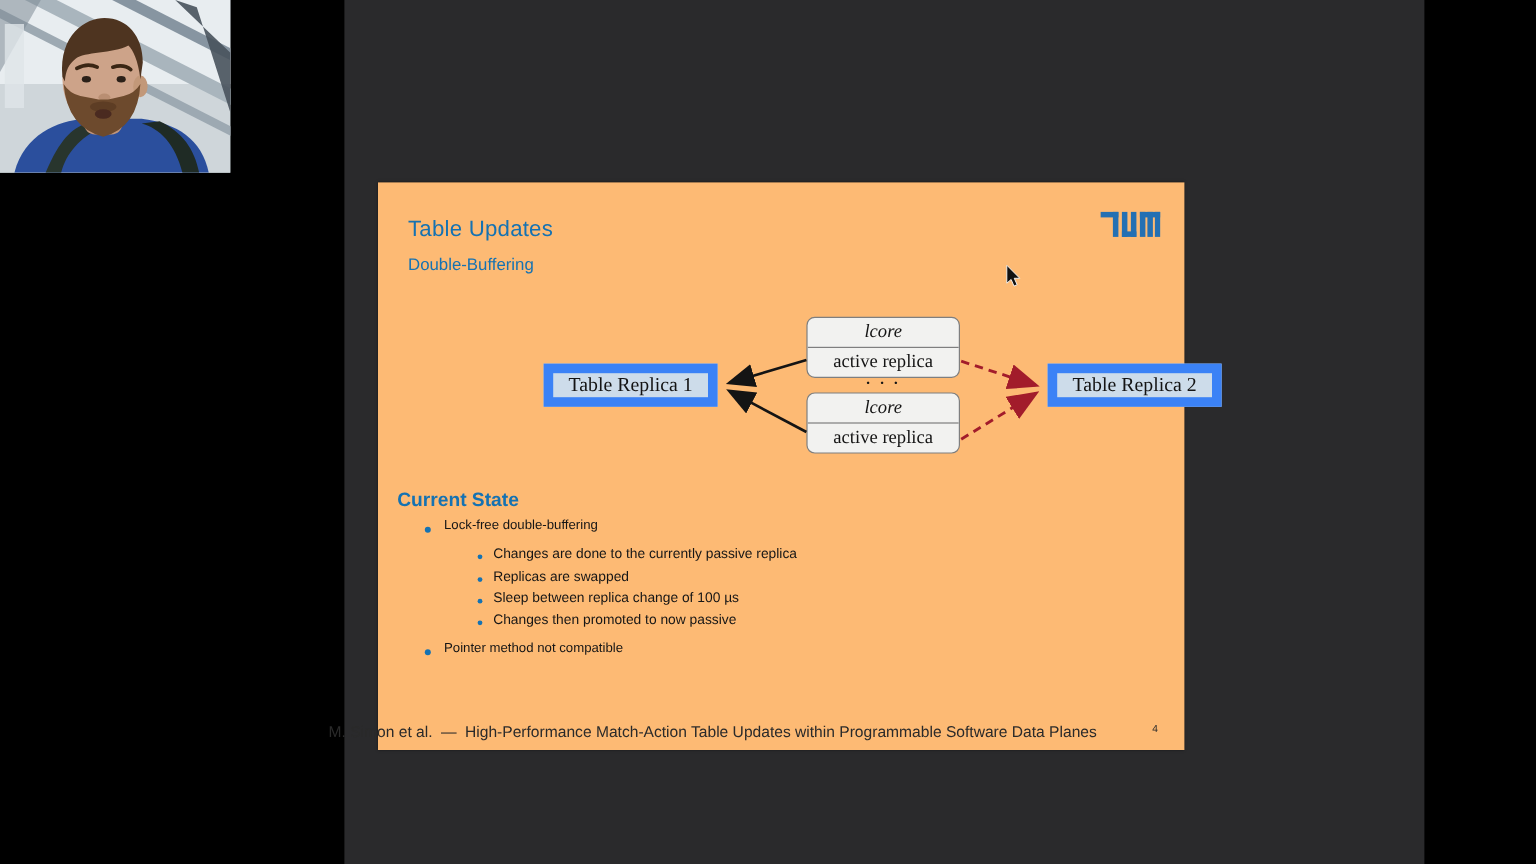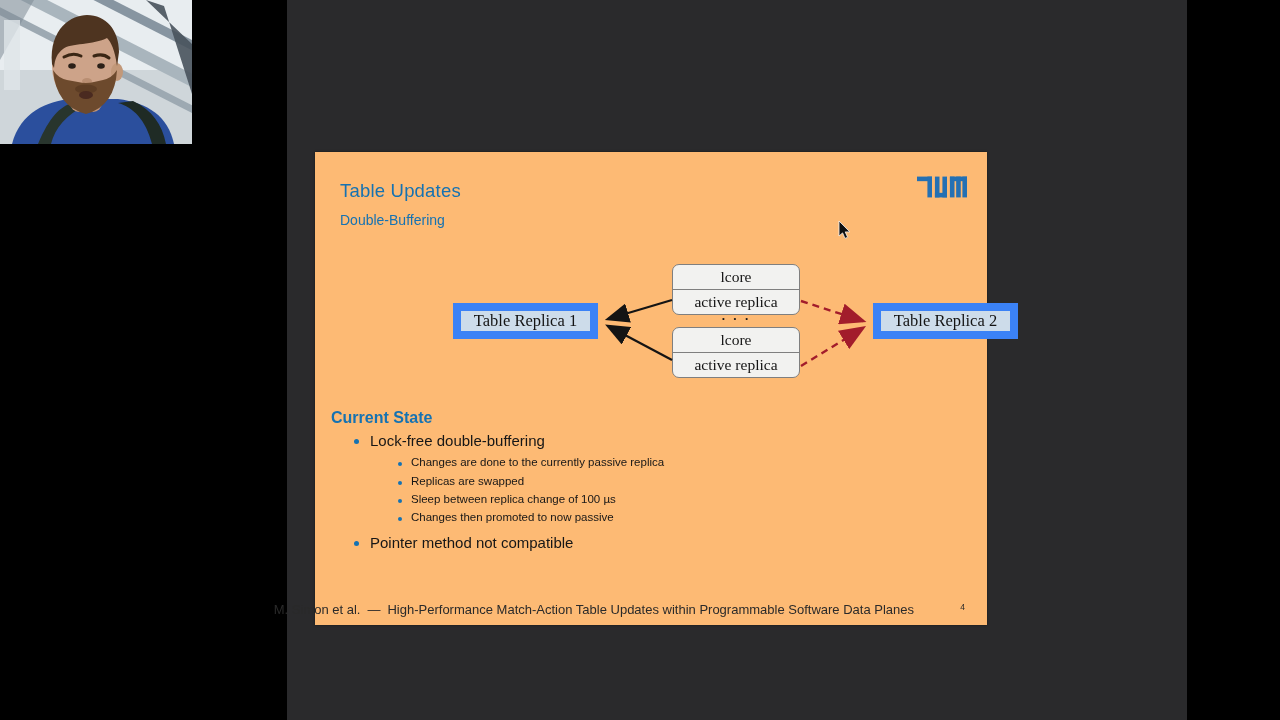--- a/index.html
+++ b/index.html
@@ -23,30 +23,30 @@
   .serif{font-family:"Liberation Serif","DejaVu Serif",serif;}
   .replica{position:absolute;width:145px;height:36px;background:#cddcea;border:8px solid #3b82f6;
     box-sizing:border-box;display:flex;align-items:center;justify-content:center;
     font-size:16.5px;color:#141414;}
   #replica1{left:138px;top:151px;}
   #replica2{left:558px;top:151px;}
   .corebox{position:absolute;left:357px;width:128px;height:51px;background:#f2f2f0;
     border:1.5px solid #7f7f7f;border-radius:7px;box-sizing:border-box;text-align:center;
     font-size:15.5px;color:#141414;overflow:hidden;}
   #core1{top:112px;} #core2{top:175px;}
-  .corebox .row1{height:24px;line-height:24px;border-bottom:1.2px solid #7f7f7f;}
+  .corebox .row1{height:24px;line-height:24px;border-bottom:1.2px solid #7f7f7f;font-style:italic;}
   .corebox .row2{height:23px;line-height:23px;}
   .dots{position:absolute;left:357px;top:160px;width:128px;text-align:center;
     font-size:13px;font-weight:bold;line-height:13px;letter-spacing:2px;color:#141414;}
   .arrows{position:absolute;left:0;top:0;pointer-events:none;}
 
   
   .heading{position:absolute;left:16px;top:257px;font-size:16px;color:#1572b2;font-weight:bold;}
   .btxt{position:absolute;color:#161616;white-space:nowrap;}
-  .lvl1{left:55px;font-size:15px;}
+  .lvl1{left:55px;font-size:11px;}
   .lvl2{left:96px;font-size:11.5px;}
   .bdot{position:absolute;border-radius:50%;background:#1572b2;}
   .d1{left:39px;width:5px;height:5px;}
   .d2{left:83px;width:4px;height:4px;}
   .it{}
 
   
   .footer{position:absolute;top:450px;right:73px;font-size:13px;color:#2a2a2a;display:flex;gap:7px;white-space:nowrap;}
   .pagenum{position:absolute;top:450px;right:22px;font-size:8.5px;color:#2a2a2a;}
 

